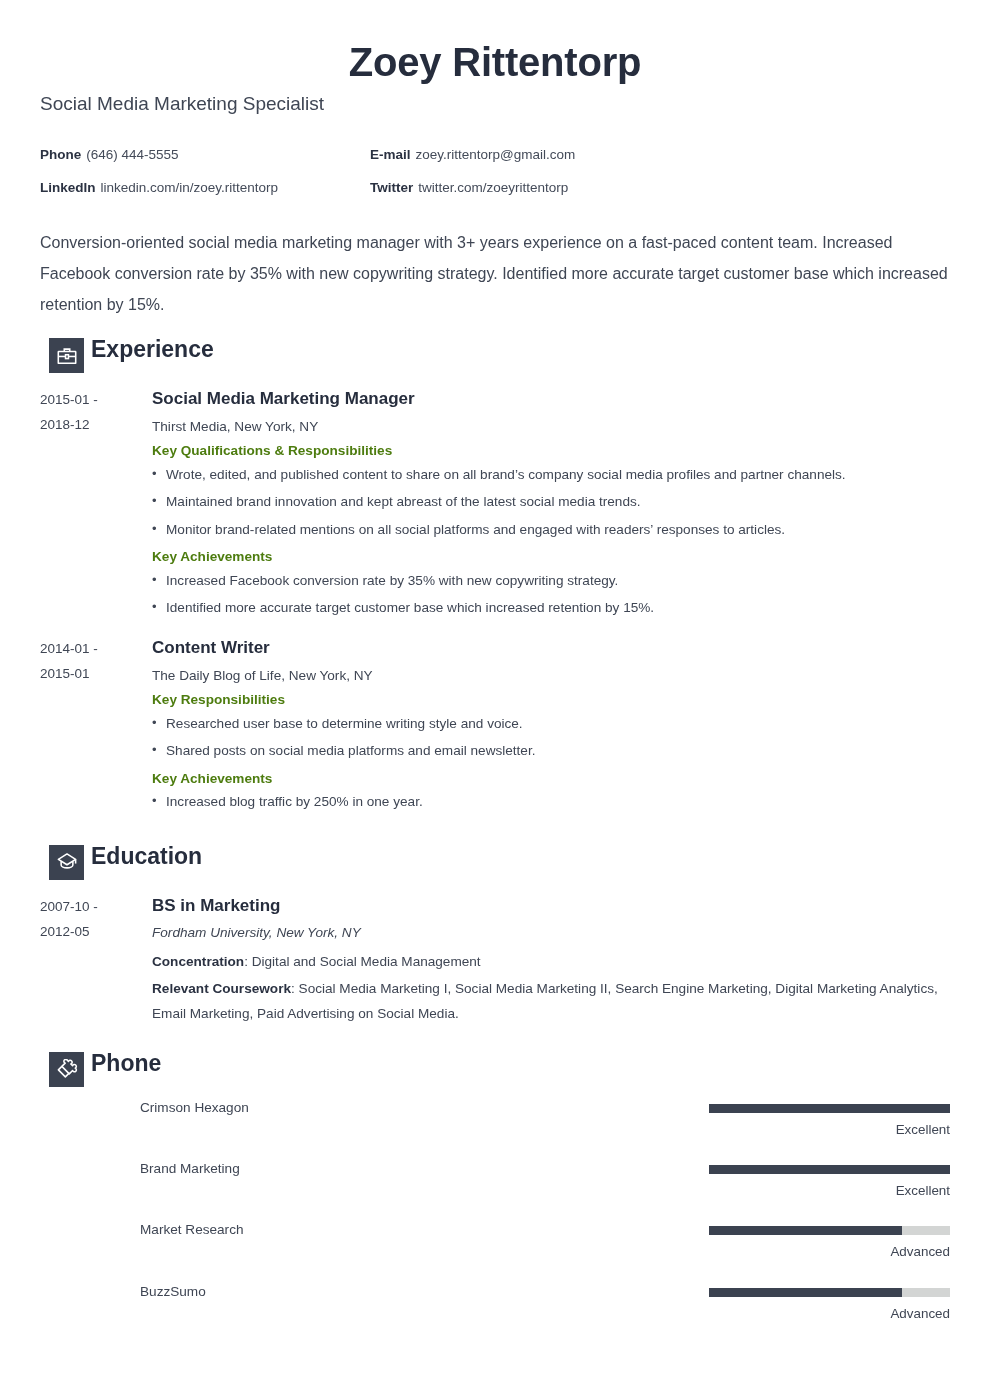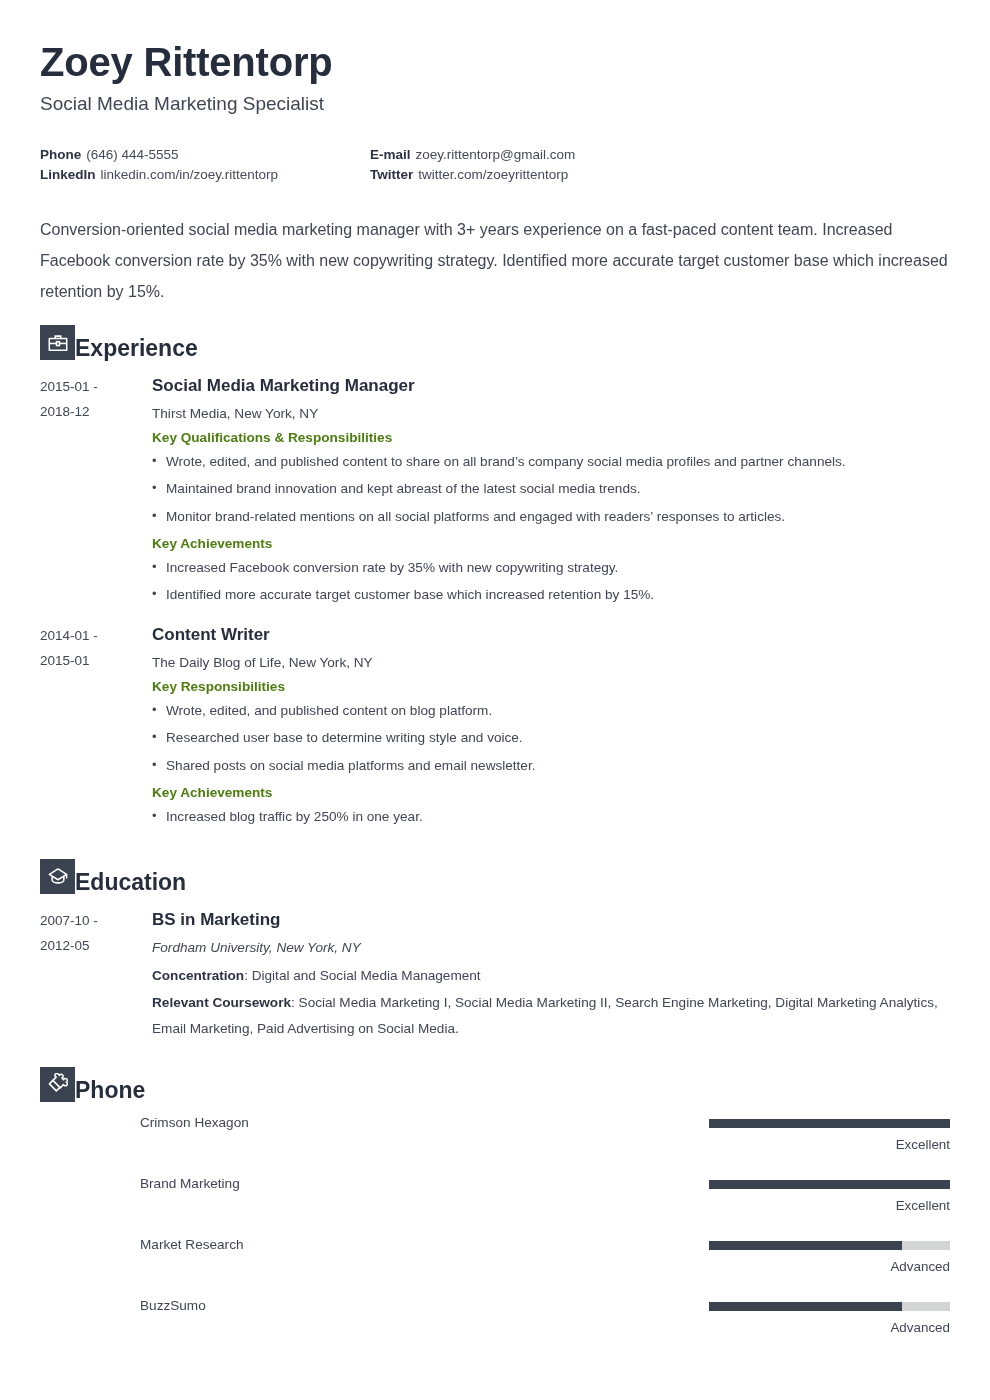--- a/index.html
+++ b/index.html
@@ -25,33 +25,34 @@
   }
 
   
   .name {
     font-size: 40px;
     font-weight: bold;
     color: #262d3d;
     letter-spacing: -0.2px;
     line-height: 1.12;
     margin: 0 0 8px 0;
+    text-align: center;
   }
   .job-title {
     font-size: 19px;
     font-weight: normal;
     color: #3f4654;
     margin: 0 0 30px 0;
     line-height: 1.2;
   }
 
   .contact-grid {
     display: grid;
     grid-template-columns: 330px 1fr;
-    row-gap: 3px;
+    row-gap: 16px;
     margin-bottom: 30px;
   }
   .contact-cell {
     font-size: 13.5px;
     color: #3f4654;
     line-height: 1.3;
     white-space: nowrap;
   }
   .contact-label {
     font-weight: bold;
@@ -64,23 +65,23 @@
     font-size: 16px;
     line-height: 1.95;
     color: #3f4654;
     margin: 0 0 14px 0;
     max-width: 910px;
   }
 
   
   .section-header {
     display: flex;
-    align-items: flex-end;
-    gap: 0;
-    margin: 18px 0 12px 0;
+    align-items: flex-start;
+    gap: 7px;
+    margin: 18px 0 12px 9px;
   }
   .section-icon {
     width: 35px;
     height: 35px;
     background: #3b4250;
     display: flex;
     align-items: center;
     justify-content: center;
     flex: none;
   }
@@ -253,21 +254,20 @@
     </div>
   </div>
 
   <div class="entry">
     <div class="entry-dates">2014-01 -<br>2015-01</div>
     <div class="entry-body">
       <div class="entry-title">Content Writer</div>
       <div class="entry-sub">The Daily Blog of Life, New York, NY</div>
       <div class="entry-subhead">Key Responsibilities</div>
       <ul class="bullets">
-        <li>Wrote, edited, and published content on blog platform.</li>
         <li>Researched user base to determine writing style and voice.</li>
         <li>Shared posts on social media platforms and email newsletter.</li>
       </ul>
       <div class="entry-subhead">Key Achievements</div>
       <ul class="bullets">
         <li>Increased blog traffic by 250% in one year.</li>
       </ul>
     </div>
   </div>
 

